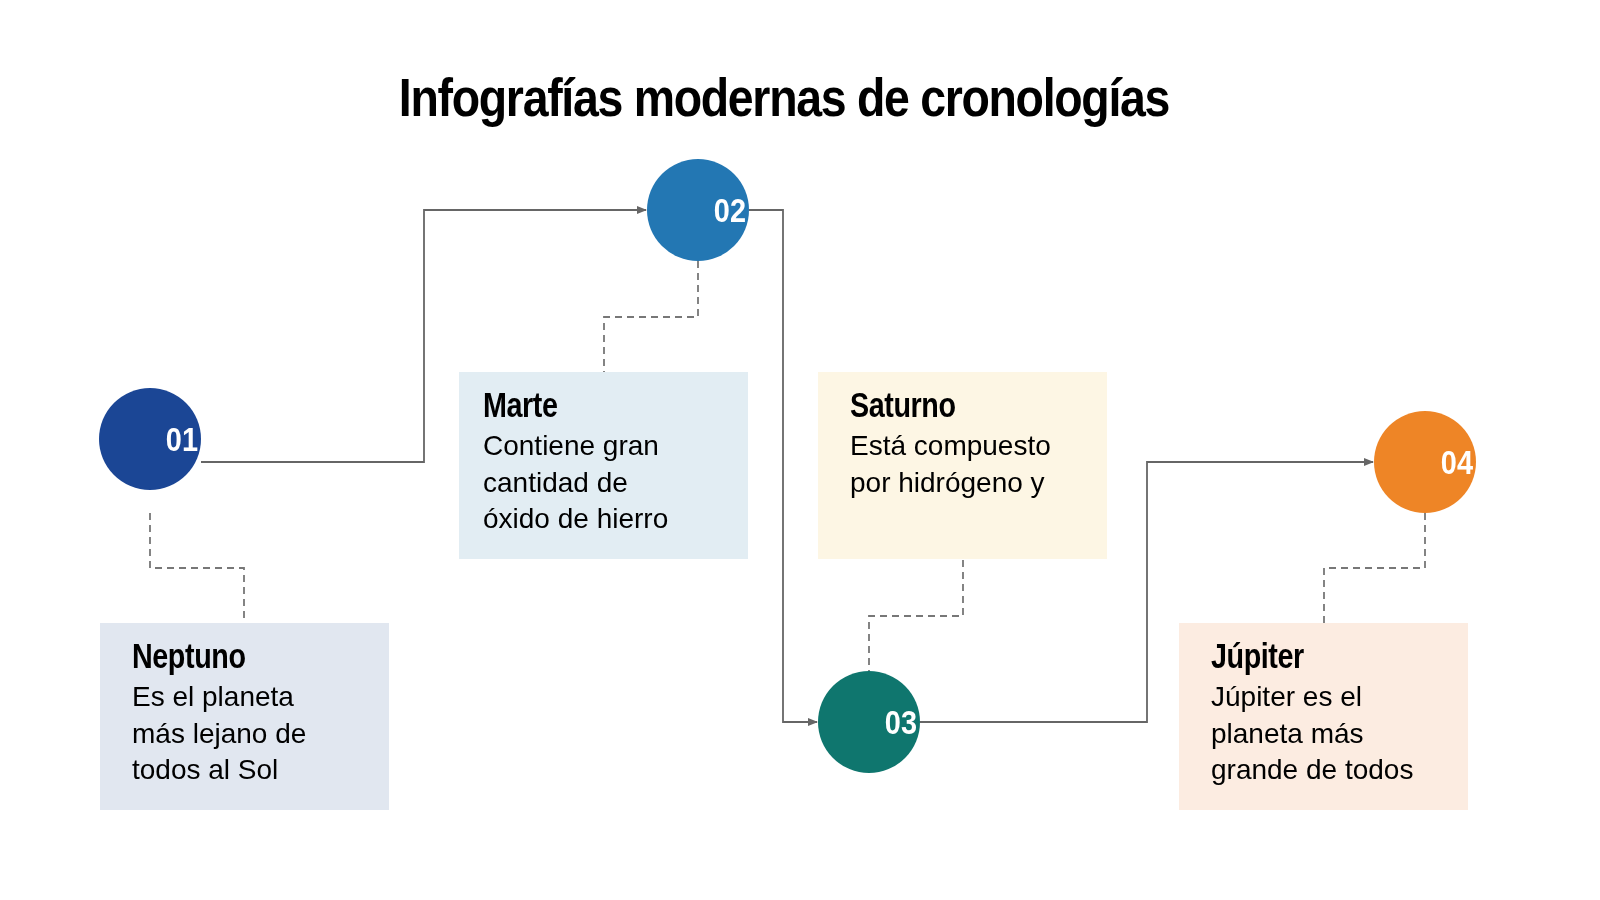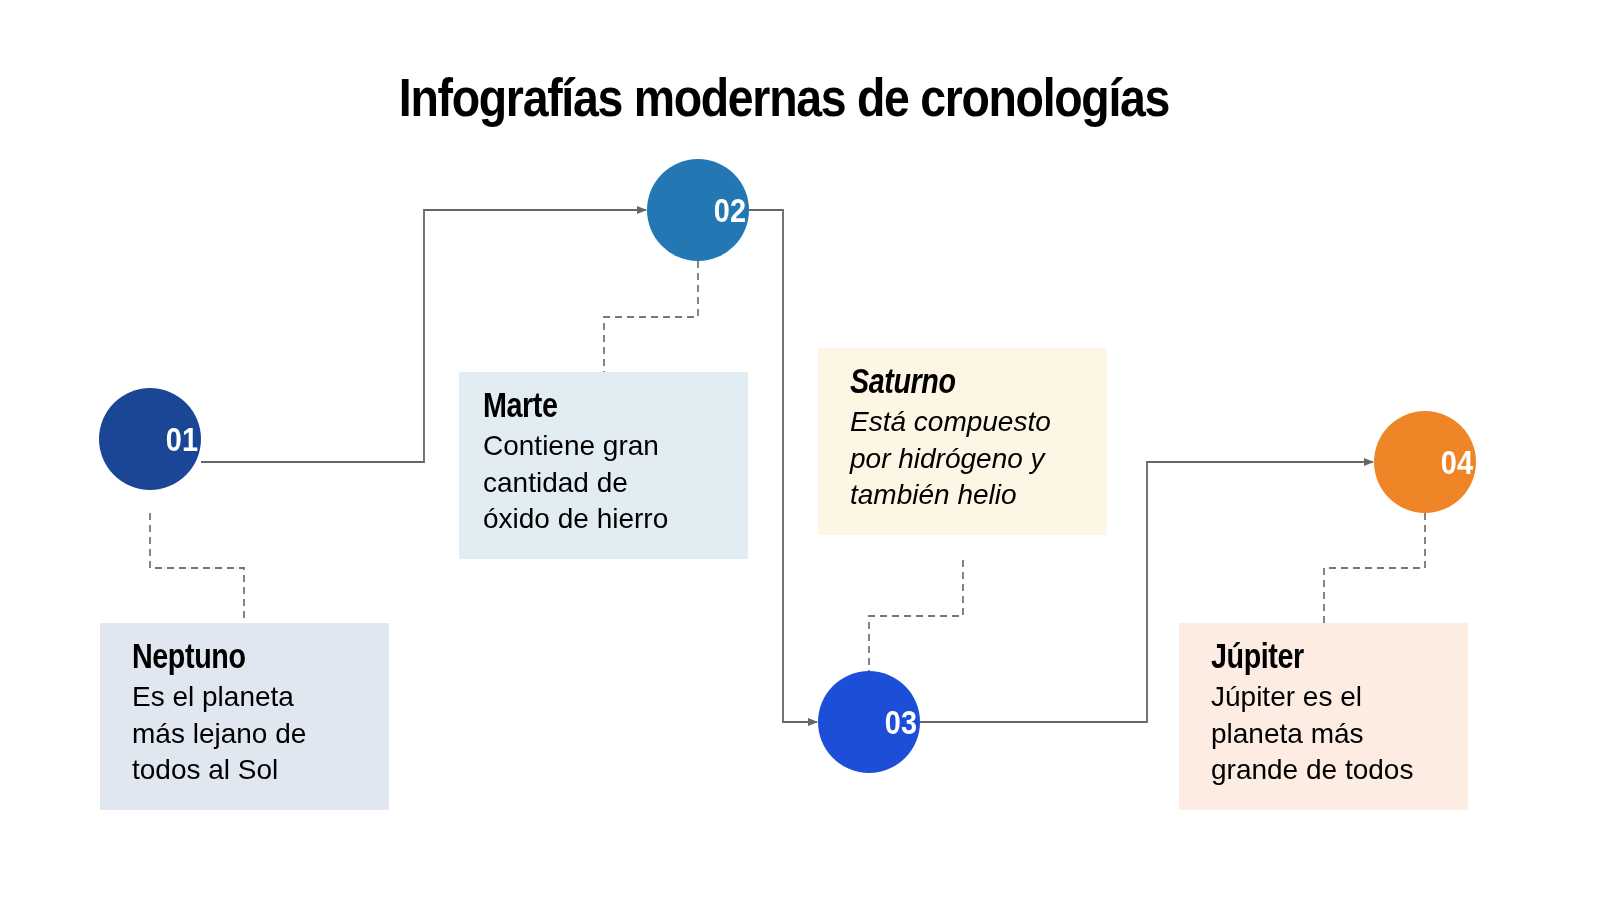--- a/index.html
+++ b/index.html
@@ -46,21 +46,21 @@
   <path d="M963,560 V616 H869 V671" fill="none" stroke="#777777" stroke-width="1.8" stroke-dasharray="7,5"></path>
   <path d="M1425,513 V568 H1324 V623" fill="none" stroke="#777777" stroke-width="1.8" stroke-dasharray="7,5"></path>
 </svg>
 
 <div class="circle" style="left:99px; top:388px; background:#1b4695;">
   <span>01</span>
 </div>
 <div class="circle" style="left:647px; top:159px; background:#2377b3;">
   <span>02</span>
 </div>
-<div class="circle" style="left:818px; top:671px; background:#1d4ed8;">
+<div class="circle" style="left:818px; top:671px; background:#0f766e;">
   <span>03</span>
 </div>
 <div class="circle" style="left:1374px; top:411px; background:#ee8526;">
   <span>04</span>
 </div>
 
 <div class="box" style="left:100px; top:623px; background:#e1e7f0;">
   <div class="head">Neptuno</div>
   <div class="body">
     <div>Es el planeta</div>
@@ -71,26 +71,25 @@
 
 <div class="box" style="left:459px; top:372px; background:#e2edf3;padding-left:24px;">
   <div class="head">Marte</div>
   <div class="body">
     <div>Contiene gran</div>
     <div>cantidad de</div>
     <div>óxido de hierro</div>
   </div>
 </div>
 
-<div class="box" style="left:818px; top:348px; background:#fdf6e4;font-style:italic;">
+<div class="box" style="left:818px; top:372px; background:#fdf6e4;">
   <div class="head">Saturno</div>
   <div class="body">
     <div>Está compuesto</div>
     <div>por hidrógeno y</div>
-    <div>también helio</div>
   </div>
 </div>
 
 <div class="box" style="left:1179px; top:623px; background:#fcece1;">
   <div class="head">Júpiter</div>
   <div class="body">
     <div>Júpiter es el</div>
     <div>planeta más</div>
     <div>grande de todos</div>
   </div>

